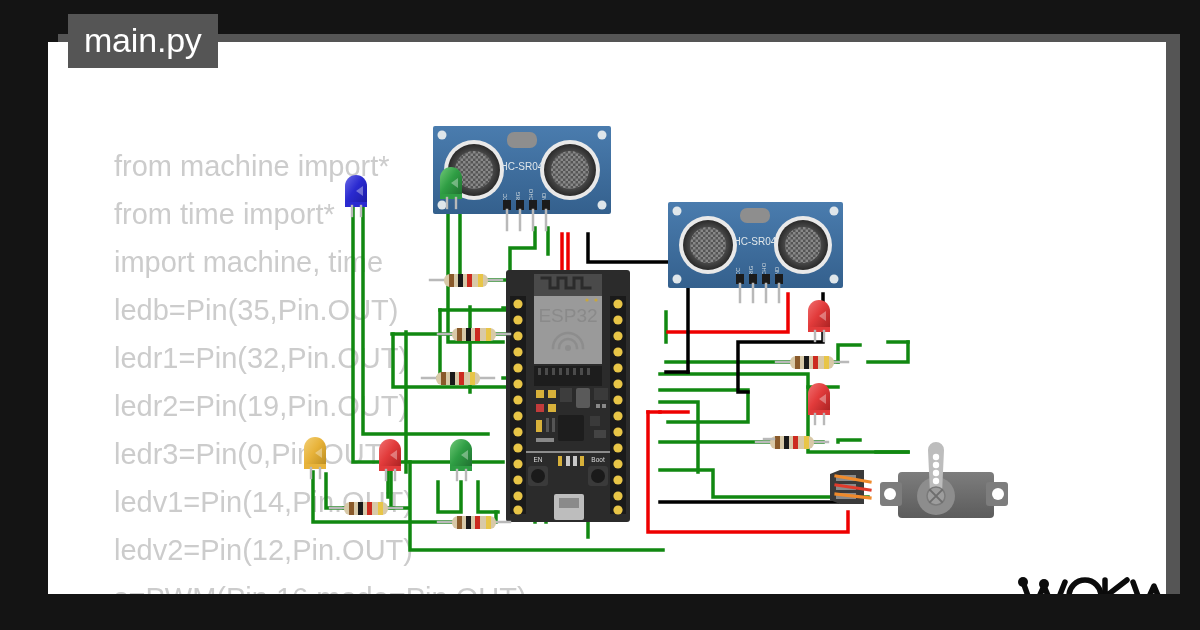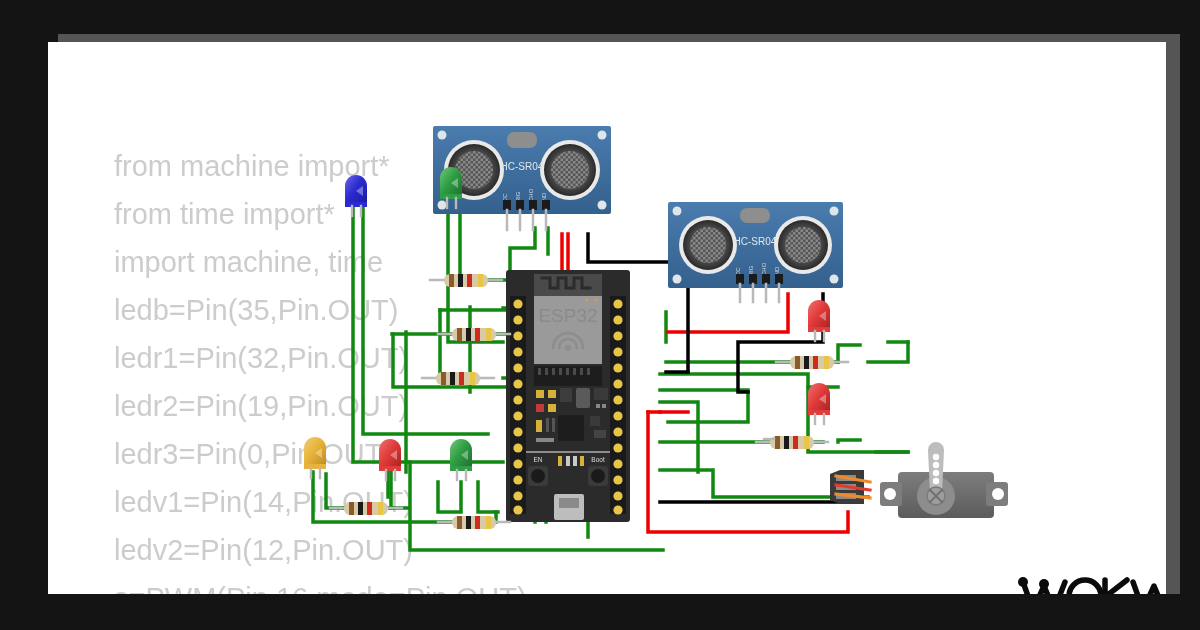--- a/index.html
+++ b/index.html
@@ -525,14 +525,15 @@
           <circle cx="31" cy="20" r="5"></circle>
           <circle cx="20" cy="47" r="5"></circle>
           <circle cx="41" cy="47" r="5"></circle>
           <circle cx="171" cy="16" r="4.5"></circle>
         </g>
       </svg>
     </div>
 
   </div>
 
+  <div class="file-tab">main.py</div>
 
 </div>
 
 </body></html>

